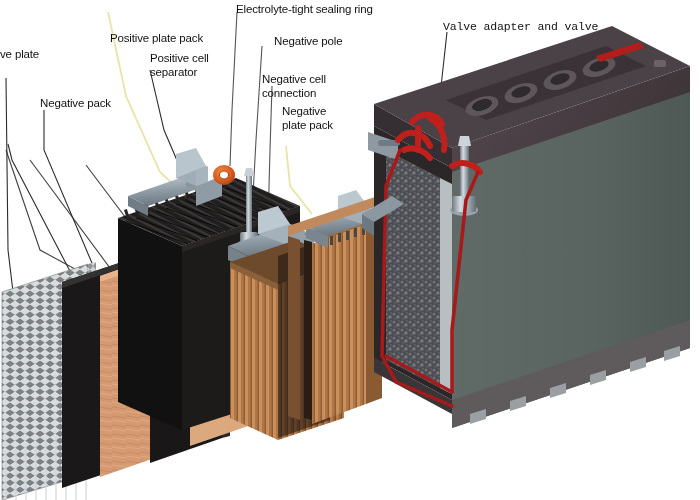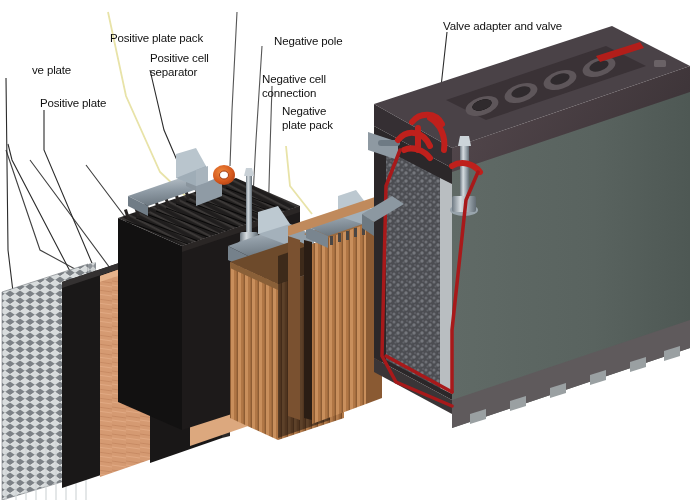--- a/index.html
+++ b/index.html
@@ -353,34 +353,35 @@
         <path d="M478 172 L 466 200 L 452 330 L 452 392"></path>
         <path d="M386 356 L 452 392"></path>
       </g>
 
       <polygon points="362,214 392,196 404,204 374,222" fill="#8c98a1"></polygon>
       <polygon points="362,214 374,222 374,236 362,228" fill="#6d7982"></polygon>
     </g>
 
   </svg>
 
-  <div class="lbl" style="left:0px; top:64px;padding-left:32px;">ve plate</div>
-
-  <div class="lbl" style="left:40px; top:97px;">Positive plate</div>
+  <div class="lbl" style="left:0px; top:48px;">ve plate</div>
+
+  <div class="lbl" style="left:40px; top:97px;">Negative pack</div>
 
 
   <div class="lbl" style="left:110px; top:32px;">Positive plate pack</div>
 
   <div class="lbl" style="left:150px; top:52px;">Positive cell
 separator</div>
 
+  <div class="lbl" style="left:236px; top:3px;">Electrolyte-tight sealing ring</div>
 
   <div class="lbl" style="left:262px; top:35px;margin-left:12px;">Negative pole</div>
 
   <div class="lbl" style="left:262px; top:73px;">Negative cell
 connection</div>
 
   <div class="lbl" style="left:282px; top:105px;">Negative
 plate pack</div>
 
-  <div class="lbl" style="left:443px; top:20px;">Valve adapter and valve</div>
+  <div class="lbl" style="left:443px; top:20px;font-family:Liberation Mono, monospace;">Valve adapter and valve</div>
 
 </div>
 
 </body></html>

